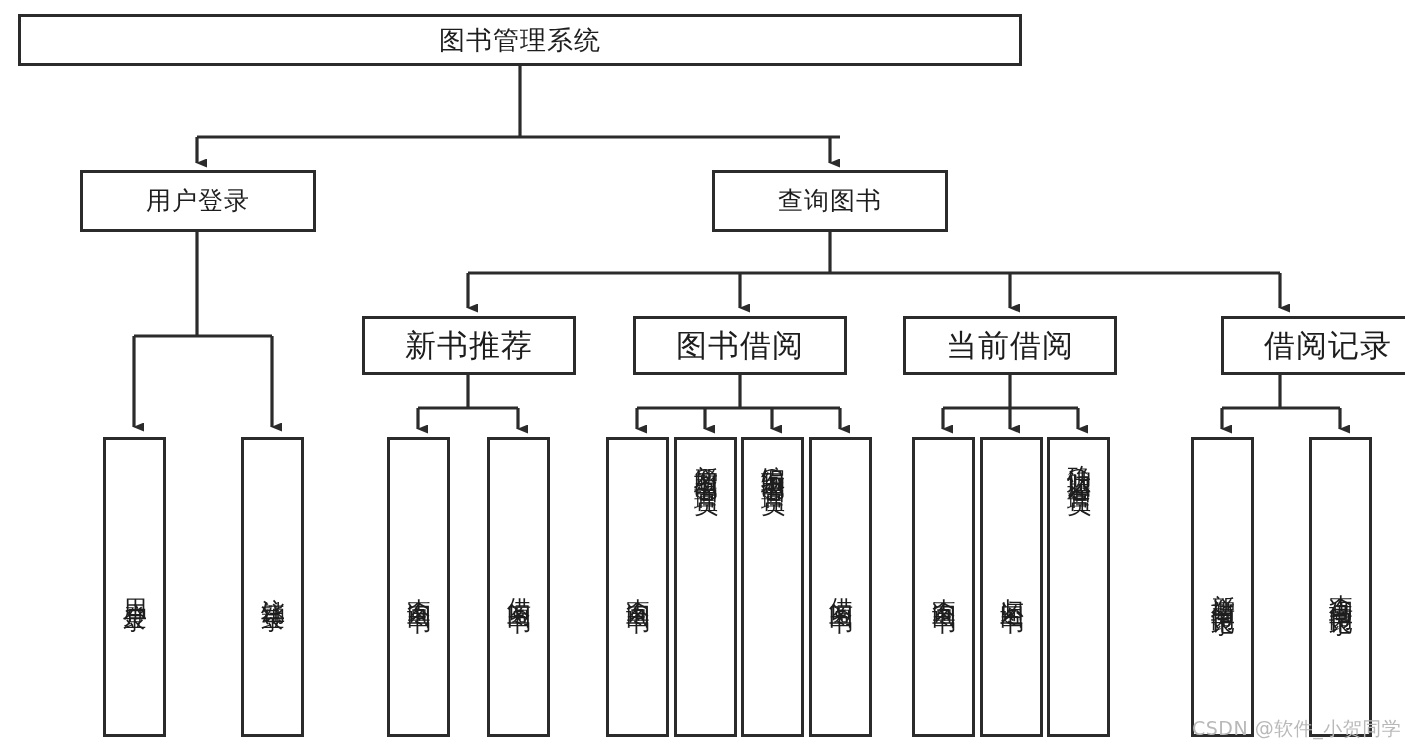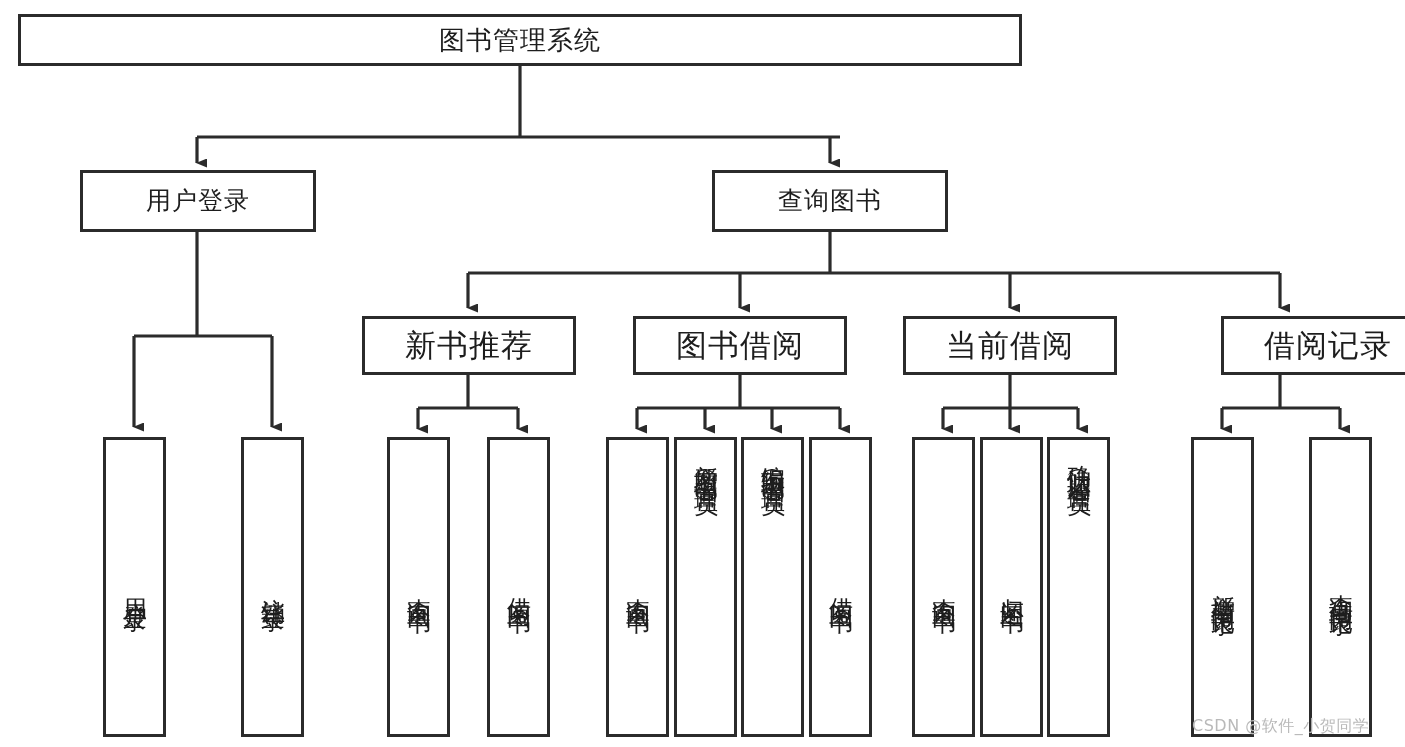--- a/index.html
+++ b/index.html
@@ -72,21 +72,21 @@
     letter-spacing: 4px;
     white-space: nowrap;
     margin: 0 auto;
   }
   .node.leaf.leaf-short {
     align-items: center;
     padding-top: 0;
   }
   .watermark {
     position: absolute;
-    font-size: 16px;
+    font-size: 19px;
     color: #b9b9b9;
     white-space: nowrap;
     letter-spacing: 0.5px;
     pointer-events: none;
   }
 </style>
 </head>
 <body>
 
 <div id="diagram-root">

